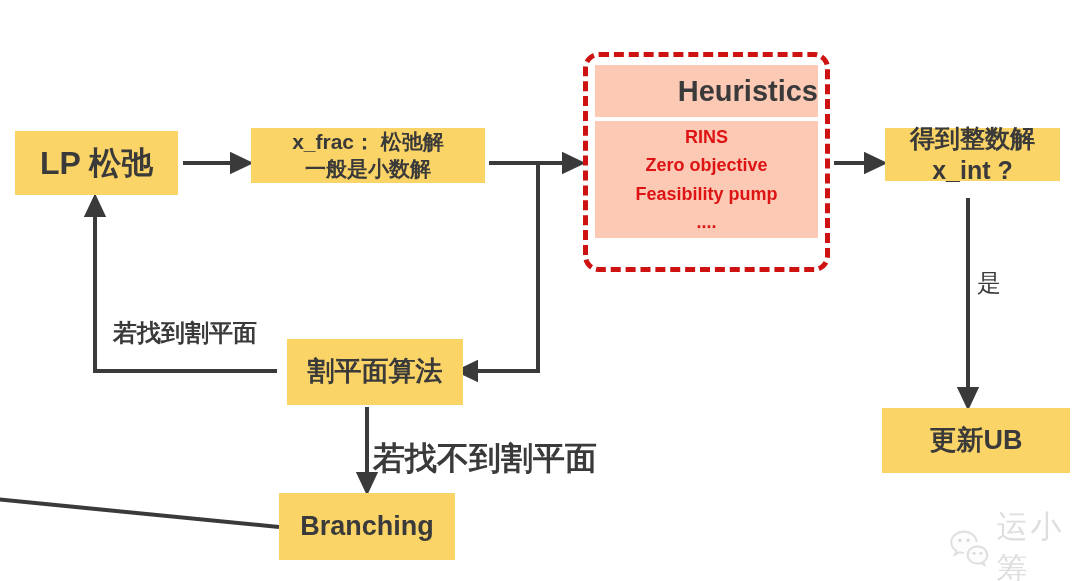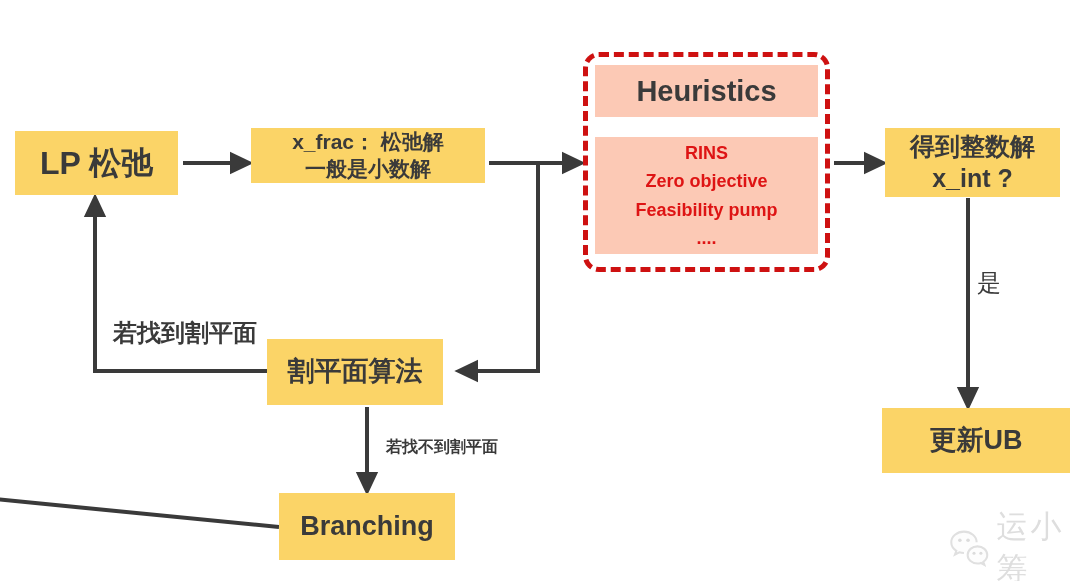--- a/index.html
+++ b/index.html
@@ -29,45 +29,45 @@
     flex-direction: column;
     align-items: center;
     justify-content: center;
     text-align: center;
     font-weight: bold;
     z-index: 2;
     line-height: 1.25;
   }
   .node-lp        { left: 15px;  top: 131px; width: 163px; height: 64px; font-size: 32px; }
   .node-xfrac     { left: 251px; top: 128px; width: 234px; height: 55px; font-size: 21px; }
-  .node-xint      { left: 885px; top: 128px; width: 175px; height: 69px; font-size: 25px; }
+  .node-xint      { left: 885px; top: 128px; width: 175px; height: 53px; font-size: 25px; }
   .node-updateub  { left: 882px; top: 408px; width: 188px; height: 65px; font-size: 27px; }
-  .node-cutplane  { left: 267px; top: 339px; width: 176px; height: 66px; font-size: 27px; }
+  .node-cutplane  { left: 287px; top: 339px; width: 176px; height: 66px; font-size: 27px; }
   .node-branching { left: 279px; top: 493px; width: 176px; height: 67px; font-size: 27px; }
 
   .heuristics-wrap {
     position: absolute;
     left: 583px; top: 52px;
     width: 247px; height: 220px;
     box-sizing: border-box;
     border: 5px dashed #CE1111;
     border-radius: 16px;
     background: #ffffff;
     z-index: 2;
     padding: 8px 7px 9px 7px;
   }
   .heuristics-header {
     background: #FCC9B5;
     color: #3A3A3A;
     font-weight: bold;
     font-size: 29px;
-    text-align: center;
+    text-align: right;
     height: 52px;
     line-height: 52px;
-    margin-bottom: 20px;
+    margin-bottom: 4px;
   }
   .heuristics-body {
     background: #FCC9B5;
     color: #DE1414;
     font-weight: bold;
     font-size: 18px;
     text-align: center;
     height: 117px;
     display: flex;
     flex-direction: column;
@@ -76,21 +76,21 @@
     line-height: 1.45;
   }
   .edge-label {
     position: absolute;
     color: #3A3A3A;
     font-weight: bold;
     z-index: 2;
     white-space: nowrap;
   }
   .label-found  { left: 113px; top: 317px; font-size: 24px; }
-  .label-nocut  { left: 386px; top: 437px; font-size: 16px; }
+  .label-nocut  { left: 373px; top: 437px; font-size: 32px; }
   .label-yes    { left: 977px; top: 267px; font-size: 24px; font-weight: 500; }
 
   .watermark {
     position: absolute;
     left: 948px; top: 506px;
     display: flex;
     align-items: center;
     gap: 6px;
     z-index: 2;
   }

